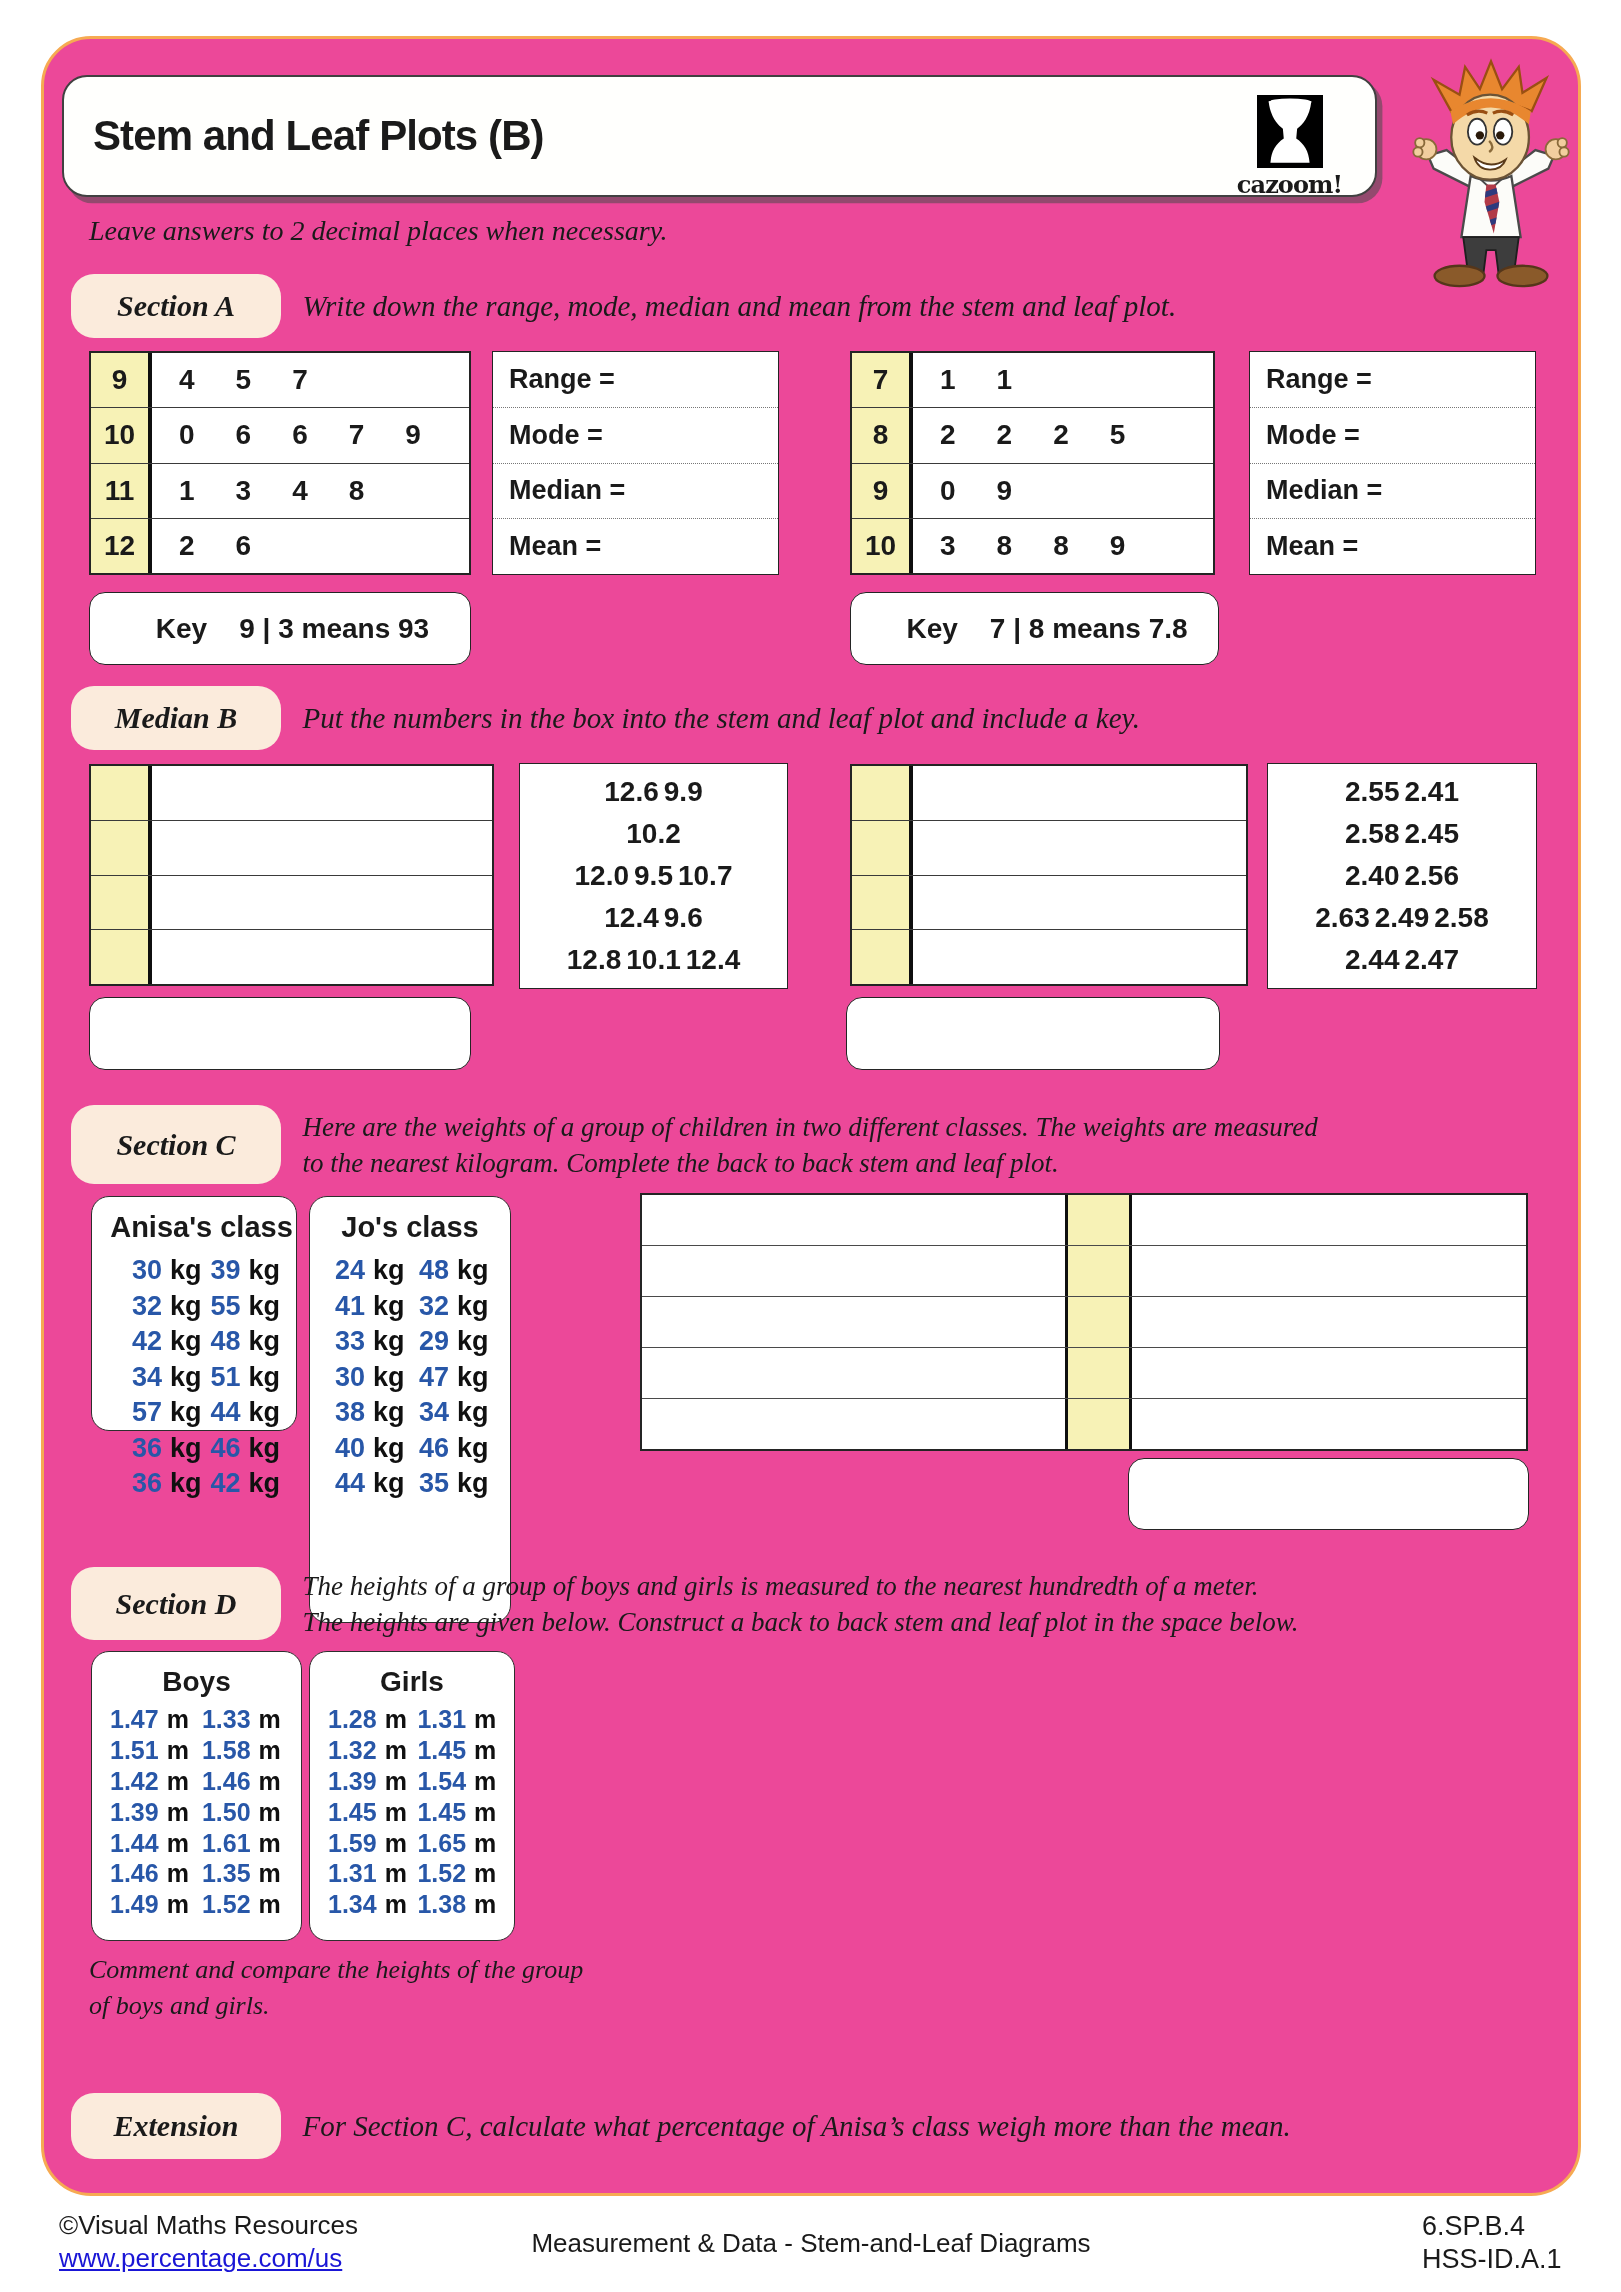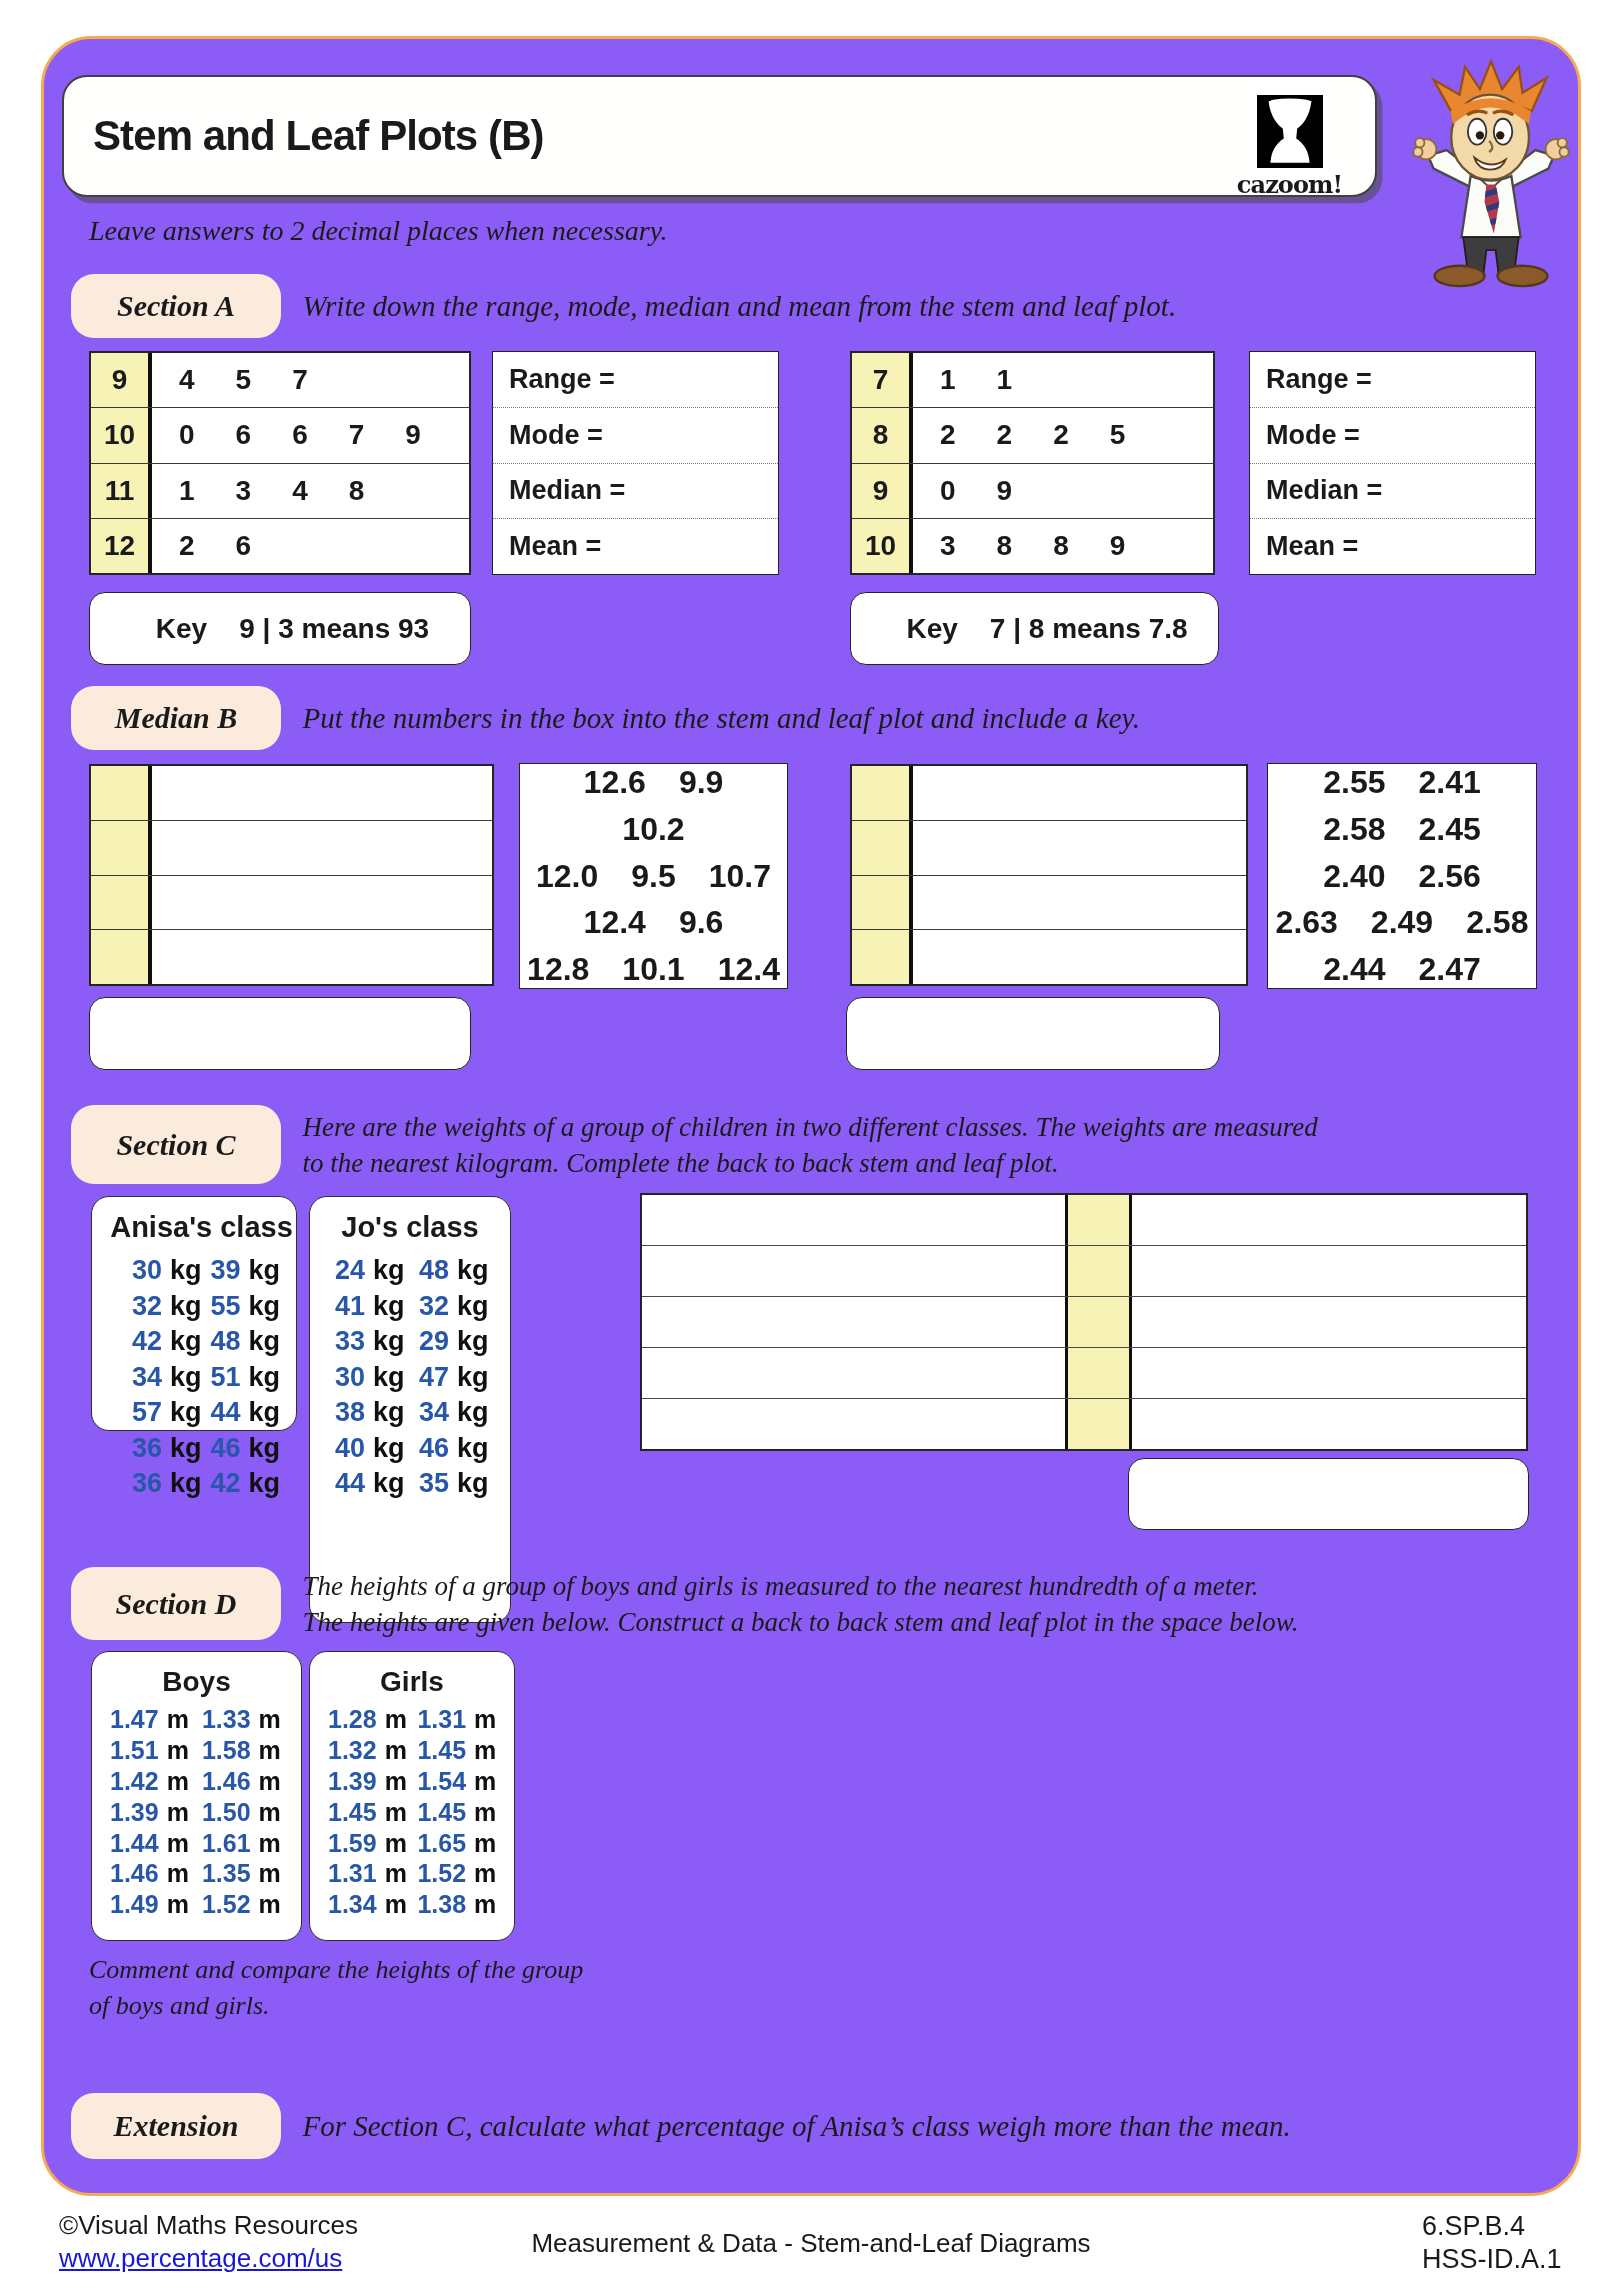--- a/index.html
+++ b/index.html
@@ -3,21 +3,21 @@
 <meta charset="utf-8">
 <style>
   html,body{margin:0;padding:0;}
   body{
     width:1622px;height:2293px;position:relative;background:#ffffff;
     font-family:"Liberation Sans", sans-serif;color:#1a1a1a;overflow:hidden;
   }
   .frame{
     position:absolute;left:41px;top:36px;width:1540px;height:2160px;
     border:3.6px solid var(--orange,#F6AA52);border-radius:50px;box-sizing:border-box;
-    background:#8b5cf6;
+    background:#ec4899;
   }
   
   #header-box{
     position:absolute;left:18px;top:36px;width:1315px;height:122px;
     border:2.7px solid #414141;border-radius:25px;background:#fffffd;
     box-shadow:5.4px 6.3px 0 rgba(75,75,75,.55);box-sizing:border-box;
   }
   #page-title{
     position:absolute;left:29px;top:50%;transform:translateY(-50%);
     font-size:42px;font-weight:bold;letter-spacing:-0.9px;white-space:nowrap;
@@ -65,21 +65,21 @@
   .keybox{position:absolute;border:1.8px solid #242424;border-radius:16px;background:#fff;
     display:flex;align-items:center;padding-left:25px;gap:32px;font-size:28px;font-weight:bold;box-sizing:border-box;justify-content:center;}
   #key-a1{left:45px;top:553px;width:382px;height:73px;}
   #key-a2{left:806px;top:553px;width:369px;height:73px;}
   #key-b1{left:45px;top:958px;width:382px;height:73px;}
   #key-b2{left:802px;top:958px;width:374px;height:73px;}
   #key-c{left:1084px;top:1419px;width:401px;height:72px;}
   
   .numsbox{position:absolute;border:1.8px solid #242424;background:#fff;display:flex;flex-direction:column;
     justify-content:center;gap:9.9px;box-sizing:border-box;}
-  .numline{display:flex;justify-content:center;gap:33px;font-size:32px;font-weight:bold;}
+  .numline{display:flex;justify-content:center;gap:5px;font-size:28px;font-weight:bold;}
   #nums-b1{left:475px;top:724px;width:269px;height:226px;}
   #nums-b2{left:1223px;top:724px;width:270px;height:226px;}
   
   .classbox{position:absolute;border:1.8px solid #2e2e2e;border-radius:18px;background:#fff;
     box-sizing:border-box;padding-top:14.3px;}
   .classtitle{text-align:center;font-weight:bold;font-size:29px;margin-bottom:7.2px;}
   .classgrid{display:grid;grid-template-columns:1fr 1fr;row-gap:4.5px;padding:3.6px 7.2px 0 25px;}
   .cell{font-size:27px;font-weight:bold;white-space:nowrap;}
   .cellnum{color:var(--blue,#2857A8);}
   .cellunit{color:#101010;margin-left:8px;}

